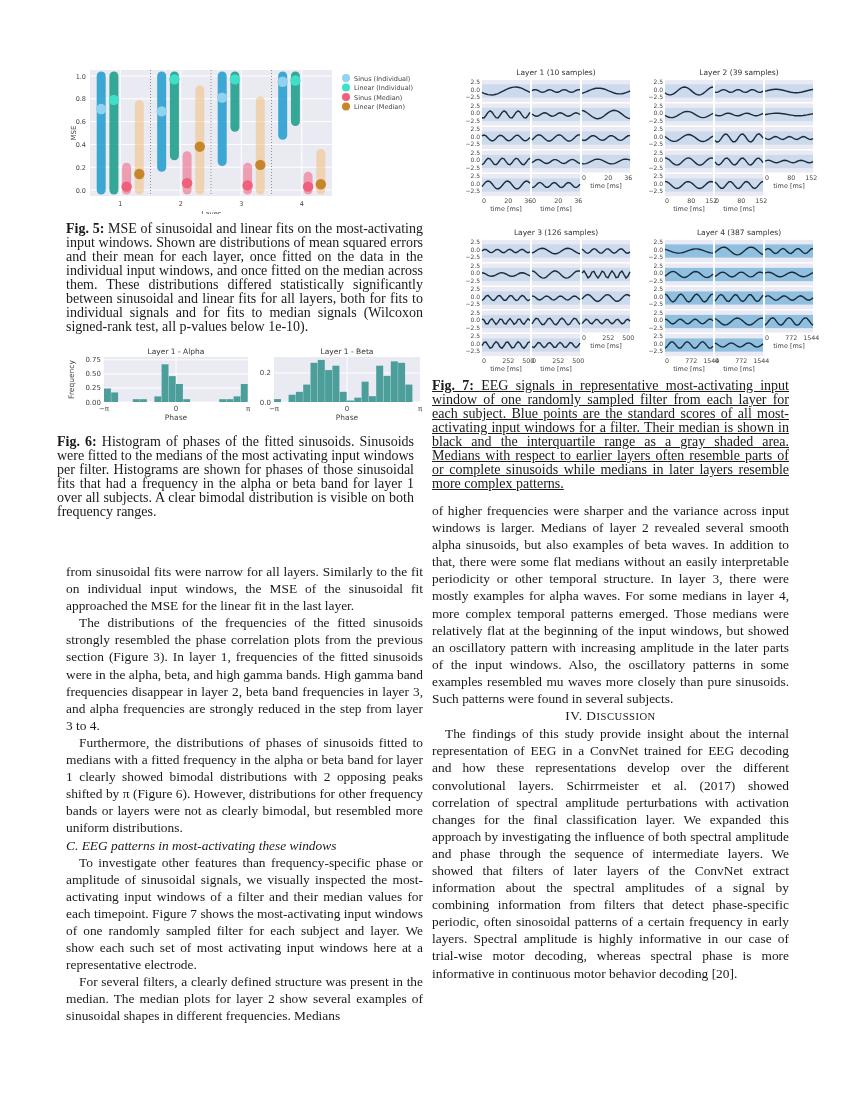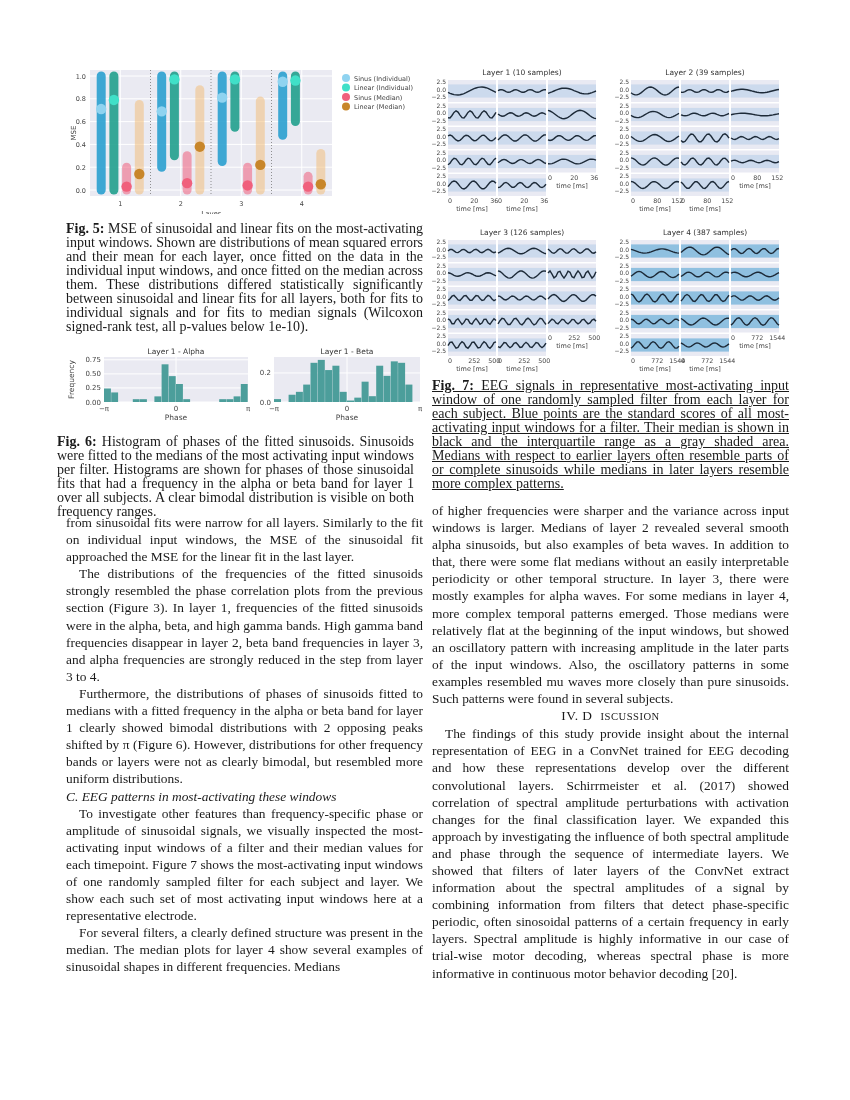--- a/index.html
+++ b/index.html
@@ -7,21 +7,21 @@
          font-family: "Liberation Serif", serif; color: #1a1a1a; }
   .fig { position: absolute; }
   svg text { font-family: "DejaVu Sans", sans-serif; }
   .caption { position: absolute; font-size: 14px; line-height: 14px; text-align: justify; }
   .caption b { font-weight: bold; }
   .body-text { position: absolute; font-size: 13.4px; line-height: 17.1px; text-align: justify; }
   .body-text p { margin: 0; text-indent: 13px; }
   .body-text p.noindent { text-indent: 0; }
   .subsec { font-style: italic; margin: 6px 0 4px 0; text-indent: 0 !important; }
   .secttl { text-align: center; font-size: 13.4px; letter-spacing: 0.5px; margin: 26px 0 14px 0; text-indent: 0 !important; }
-  .secttl .sc { font-size: 10.6px; padding-left: 8px; }
+  .secttl .sc { font-size: 10.6px; }
 </style>
 </head>
 <body>
 
 <div class="fig" style="left:66px; top:64px; width:360px; height:150px;">
   <svg id="fig5svg" width="360" height="150">
       <rect x="24" y="6" width="242" height="126" fill="#eaeaf2"></rect>
       <line x1="24" x2="266" y1="126" y2="126" stroke="#fff" stroke-width="1"></line>
       <text x="20" y="128.5" font-size="6.5" fill="#444" text-anchor="end">0.0</text>
       <line x1="24" x2="266" y1="103.2" y2="103.2" stroke="#fff" stroke-width="1"></line>
@@ -152,21 +152,21 @@
       <text x="208" y="66" font-size="7" fill="#444" text-anchor="middle">−π</text>
       <text x="281" y="66" font-size="7" fill="#444" text-anchor="middle">0</text>
       <text x="354" y="66" font-size="7" fill="#444" text-anchor="middle">π</text>
       <text x="281" y="75" font-size="7.5" fill="#444" text-anchor="middle">Phase</text>
     </svg>
 </div>
 <div class="caption" style="left:57px; top:435px; width:357px;">
   <b>Fig. 6:</b><span> Histogram of phases of the fitted sinusoids. Sinusoids were fitted to the medians of the most activating input windows per filter. Histograms are shown for phases of those sinusoidal fits that had a frequency in the alpha or beta band for layer 1 over all subjects. A clear bimodal distribution is visible on both frequency ranges.</span>
 </div>
 
-<div class="fig" style="left:418px; top:66px; width:370px; height:310px;">
+<div class="fig" style="left:452px; top:66px; width:370px; height:310px;">
   <svg id="fig7svg" width="370" height="310">
       <text x="104" y="9" font-size="7.5" fill="#333" text-anchor="middle">Layer 1 (10 samples)</text>
       <rect x="30" y="14" width="48" height="22" fill="#e9eaf3"></rect>
       <rect x="30" y="18.4" width="48" height="13.2" fill="#a9c8e6" opacity="0.45"></rect>
       <path d="M30.0 26.3 L32.0 27.3 L34.0 28.0 L36.0 28.6 L38.0 28.9 L40.0 29.0 L42.0 28.7 L44.0 28.3 L46.0 27.6 L48.0 26.7 L50.0 25.7 L52.0 24.7 L54.0 23.7 L56.0 22.7 L58.0 22.0 L60.0 21.4 L62.0 21.1 L64.0 21.0 L66.0 21.3 L68.0 21.7 L70.0 22.4 L72.0 23.3 L74.0 24.3 L76.0 25.3 L78.0 26.3 " stroke="#1d2a38" stroke-width="1.4" fill="none"></path>
       <text x="28" y="18" font-size="6" fill="#444" text-anchor="end">2.5</text>
       <text x="28" y="25.5" font-size="6" fill="#444" text-anchor="end">0.0</text>
       <text x="28" y="33" font-size="6" fill="#444" text-anchor="end">−2.5</text>
       <rect x="80" y="14" width="48" height="22" fill="#e9eaf3"></rect>
       <rect x="80" y="18.4" width="48" height="13.2" fill="#a9c8e6" opacity="0.45"></rect>
@@ -440,26 +440,26 @@
       <text x="265" y="297" font-size="6.3" fill="#444" text-anchor="middle">0</text>
       <text x="289.288" y="297" font-size="6.3" fill="#444" text-anchor="middle">772</text>
       <text x="309.16" y="297" font-size="6.3" fill="#444" text-anchor="middle">1544</text>
       <text x="287" y="305" font-size="6.5" fill="#444" text-anchor="middle">time [ms]</text>
     </svg>
 </div>
 <div class="caption" style="left:432px; top:379px; width:357px;text-decoration:underline;">
   <b>Fig. 7:</b><span> EEG signals in representative most-activating input window of one randomly sampled filter from each layer for each subject. Blue points are the standard scores of all most-activating input windows for a filter. Their median is shown in black and the interquartile range as a gray shaded area. Medians with respect to earlier layers often resemble parts of or complete sinusoids while medians in later layers resemble more complex patterns.</span>
 </div>
 
-<div class="body-text" style="left:66px; top:514px; width:357px;">
+<div class="body-text" style="left:66px; top:563px; width:357px;">
   <p class="noindent">from sinusoidal fits were narrow for all layers. Similarly to the fit on individual input windows, the MSE of the sinusoidal fit approached the MSE for the linear fit in the last layer.</p>
   <p>The distributions of the frequencies of the fitted sinusoids strongly resembled the phase correlation plots from the previous section (Figure 3). In layer 1, frequencies of the fitted sinusoids were in the alpha, beta, and high gamma bands. High gamma band frequencies disappear in layer 2, beta band frequencies in layer 3, and alpha frequencies are strongly reduced in the step from layer 3 to 4.</p>
   <p>Furthermore, the distributions of phases of sinusoids fitted to medians with a fitted frequency in the alpha or beta band for layer 1 clearly showed bimodal distributions with 2 opposing peaks shifted by π (Figure 6). However, distributions for other frequency bands or layers were not as clearly bimodal, but resembled more uniform distributions.</p>
   <p class="subsec">C. EEG patterns in most-activating these windows</p>
   <p>To investigate other features than frequency-specific phase or amplitude of sinusoidal signals, we visually inspected the most-activating input windows of a filter and their median values for each timepoint. Figure 7 shows the most-activating input windows of one randomly sampled filter for each subject and layer. We show each such set of most activating input windows here at a representative electrode.</p>
-  <p>For several filters, a clearly defined structure was present in the median. The median plots for layer 4 show several examples of sinusoidal shapes in different frequencies. Medians</p>
+  <p>For several filters, a clearly defined structure was present in the median. The median plots for layer 2 show several examples of sinusoidal shapes in different frequencies. Medians</p>
 </div>
 
 <div class="body-text" style="left:432px; top:502px; width:357px;">
   <p class="noindent">of higher frequencies were sharper and the variance across input windows is larger. Medians of layer 2 revealed several smooth alpha sinusoids, but also examples of beta waves. In addition to that, there were some flat medians without an easily interpretable periodicity or other temporal structure. In layer 3, there were mostly examples for alpha waves. For some medians in layer 4, more complex temporal patterns emerged. Those medians were relatively flat at the beginning of the input windows, but showed an oscillatory pattern with increasing amplitude in the later parts of the input windows. Also, the oscillatory patterns in some examples resembled mu waves more closely than pure sinusoids. Such patterns were found in several subjects.</p>
   <p class="secttl"><span>IV. D</span><span class="sc">ISCUSSION</span></p>
   <p>The findings of this study provide insight about the internal representation of EEG in a ConvNet trained for EEG decoding and how these representations develop over the different convolutional layers. Schirrmeister et al. (2017) showed correlation of spectral amplitude perturbations with activation changes for the final classification layer. We expanded this approach by investigating the influence of both spectral amplitude and phase through the sequence of intermediate layers. We showed that filters of later layers of the ConvNet extract information about the spectral amplitudes of a signal by combining information from filters that detect phase-specific periodic, often sinosoidal patterns of a certain frequency in early layers. Spectral amplitude is highly informative in our case of trial-wise motor decoding, whereas spectral phase is more informative in continuous motor behavior decoding [20].</p>
 </div>
 
 </body></html>

